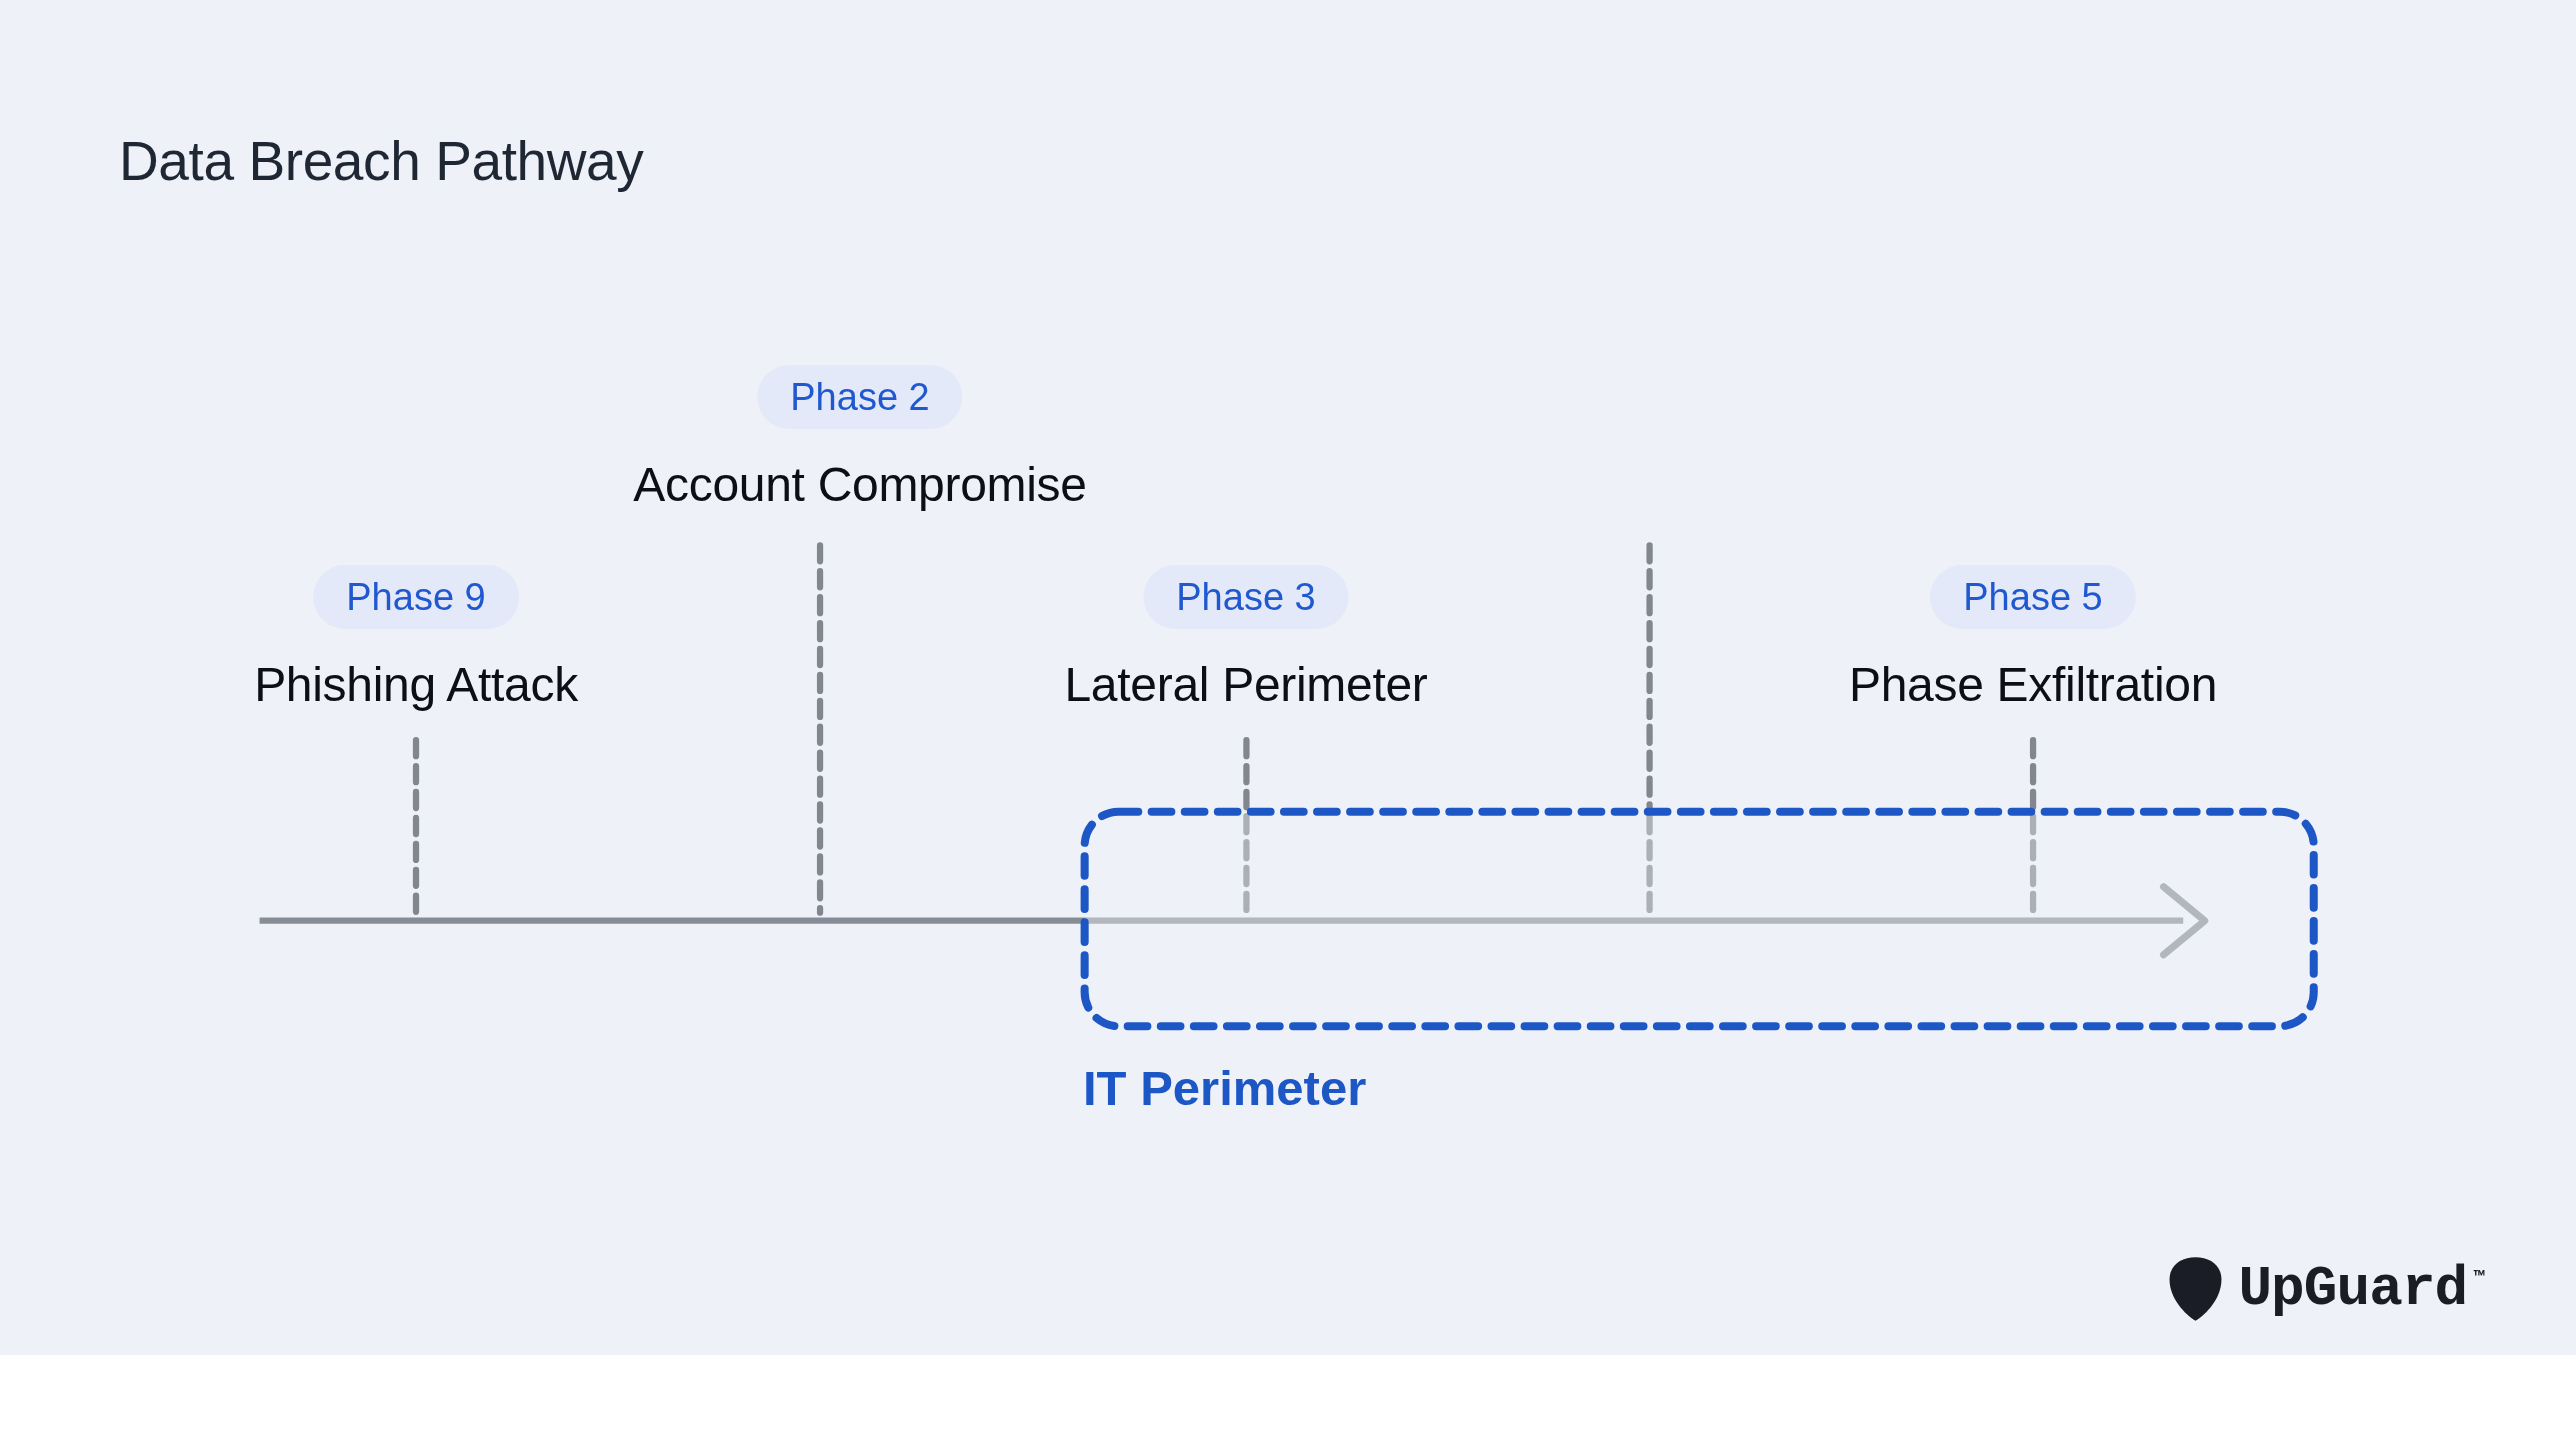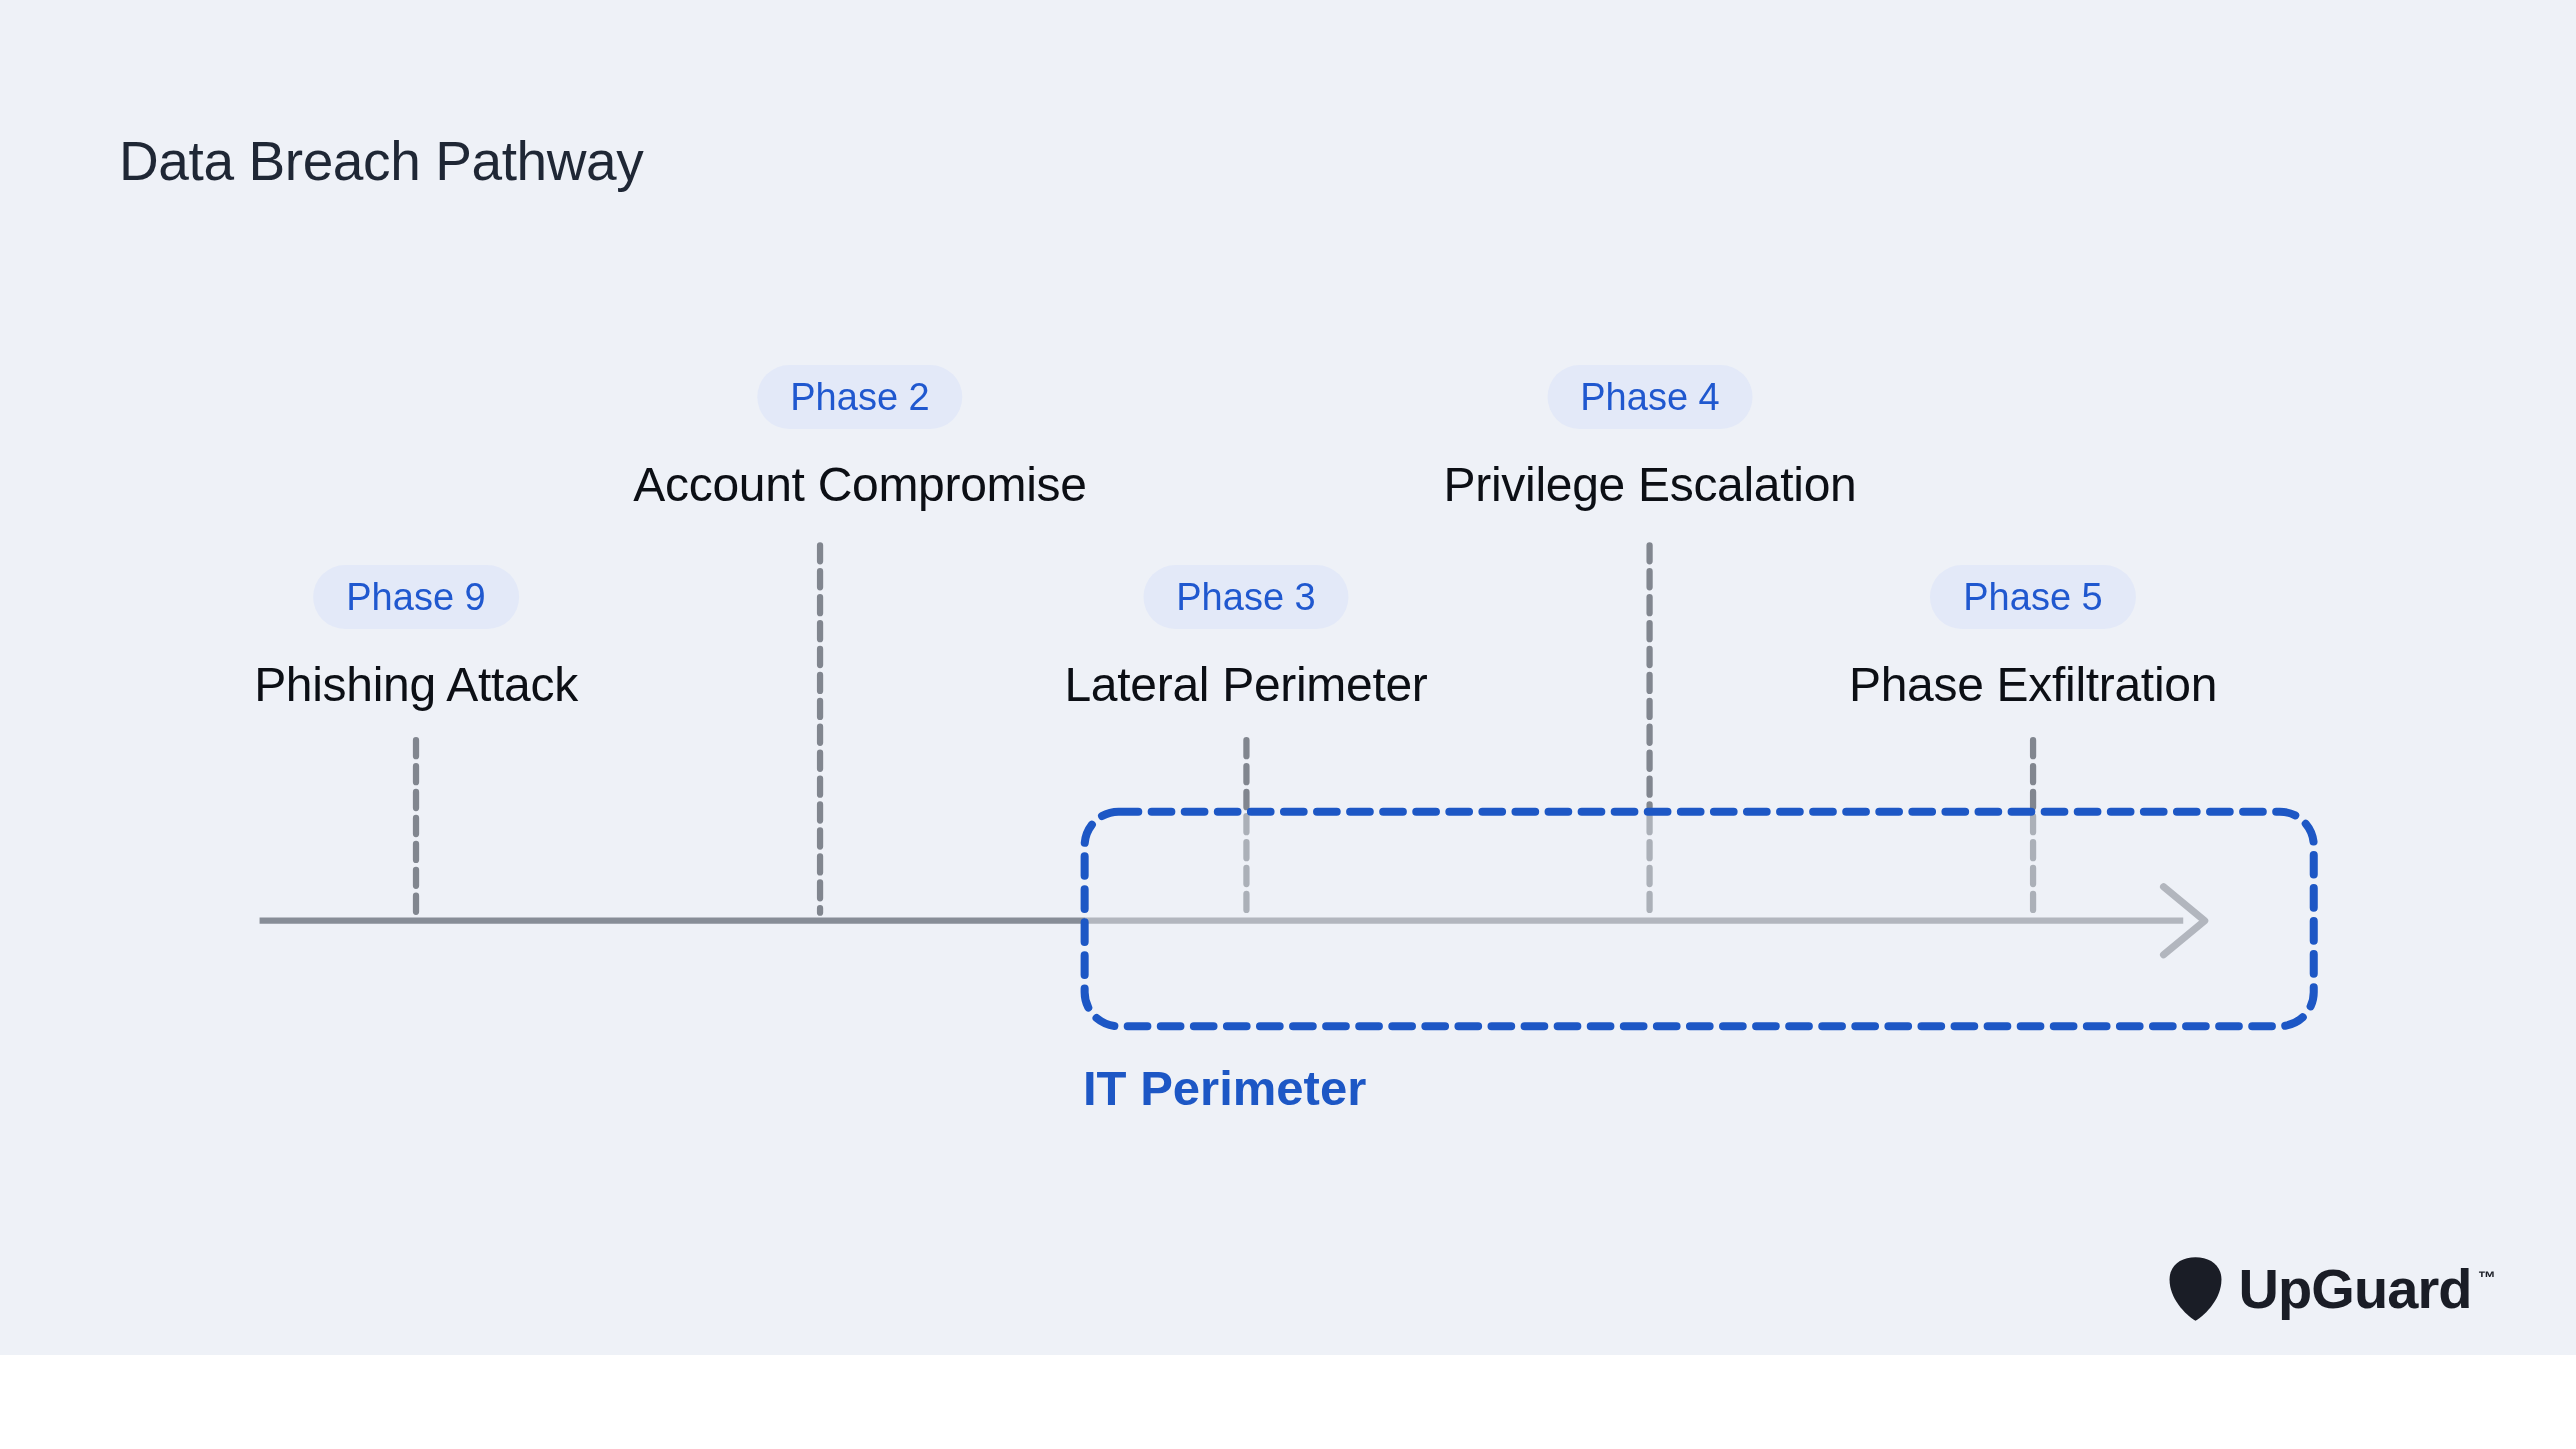--- a/index.html
+++ b/index.html
@@ -97,20 +97,21 @@
     color: var(--perimeter-blue, #1d57c5);
     white-space: nowrap;
   }
   .logo {
     position: absolute;
     left: 2166px;
     top: 1255px;
     display: flex;
     align-items: flex-end;
     gap: 13.4px;
+    font-family: Liberation Mono, monospace;
   }
   .pick-icon { display: block; }
   .pick-icon path { fill: var(--logo-ink, #1a1d26); }
   .brand {
     font-size: 56px;
     font-weight: 700;
     letter-spacing: -0.9px;
     color: var(--logo-ink, #1a1d26);
     line-height: 68px;
     white-space: nowrap;
@@ -139,24 +140,20 @@
   <div class="phase high x2">
     <div class="badge">Phase 2</div>
     <div class="phase-label">Account Compromise</div>
   </div>
 
   <div class="phase low x3">
     <div class="badge">Phase 3</div>
     <div class="phase-label">Lateral Perimeter</div>
   </div>
 
-  <div class="phase high x4">
-    <div class="badge">Phase 4</div>
-    <div class="phase-label">Privilege Escalation</div>
-  </div>
 
   <div class="phase low x5">
     <div class="badge">Phase 5</div>
     <div class="phase-label">Phase Exfiltration</div>
   </div>
 
   <svg class="layer" width="2576" height="1449" viewBox="0 0 2881 1621">
 
     <line class="vdash vdark" x1="465" y1="828" x2="465" y2="1021"></line>
     <line class="vdash vdark" x1="917" y1="610" x2="917" y2="1021"></line>

